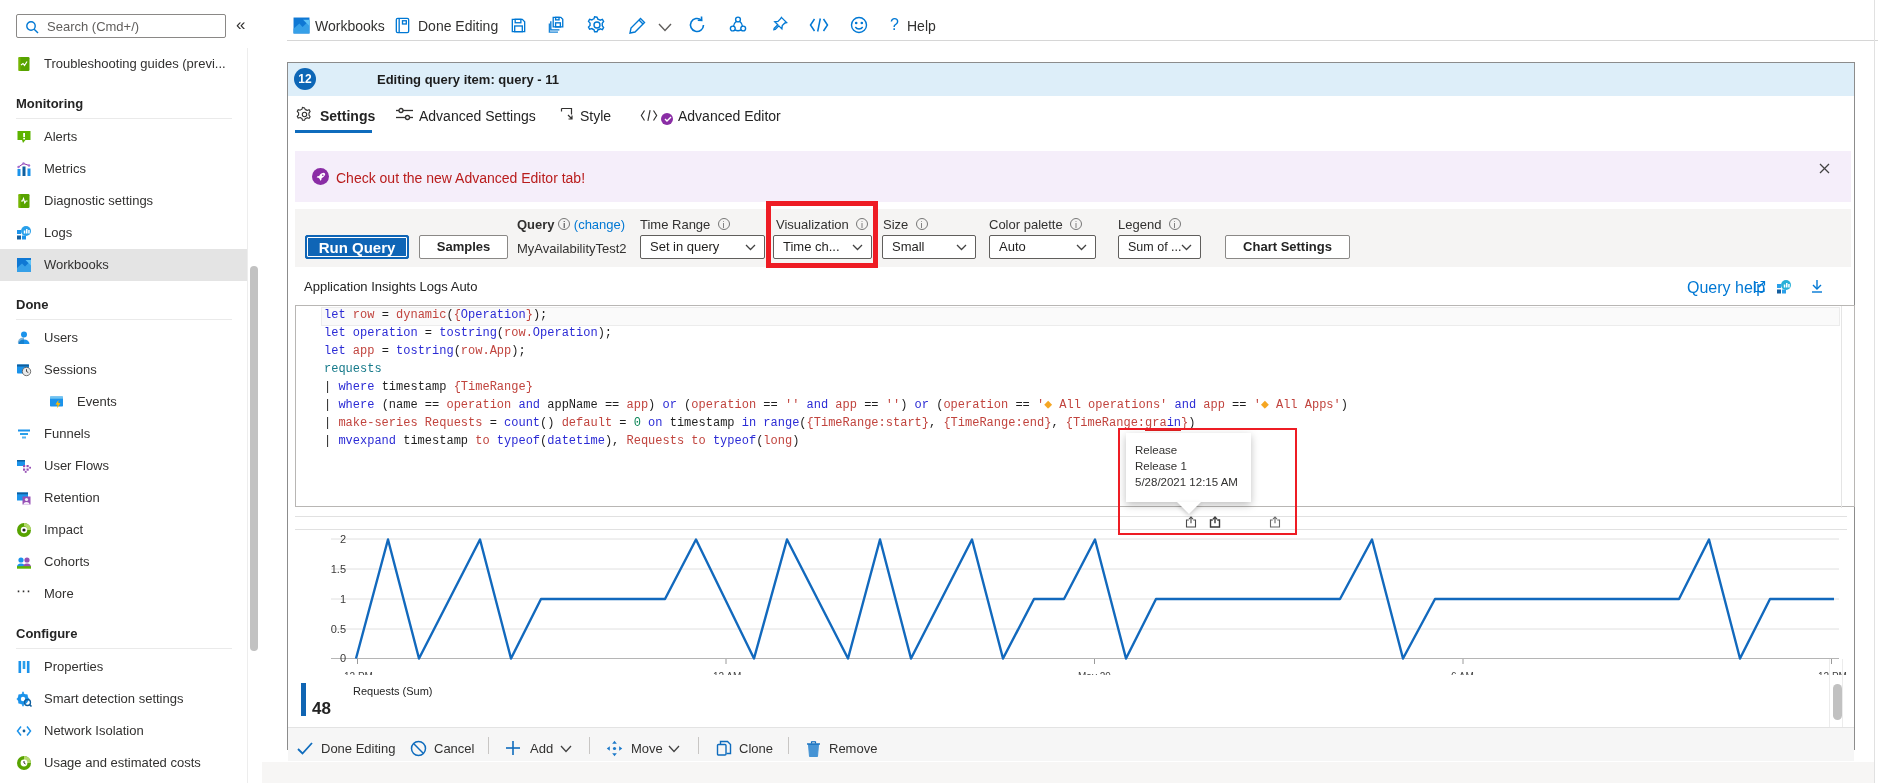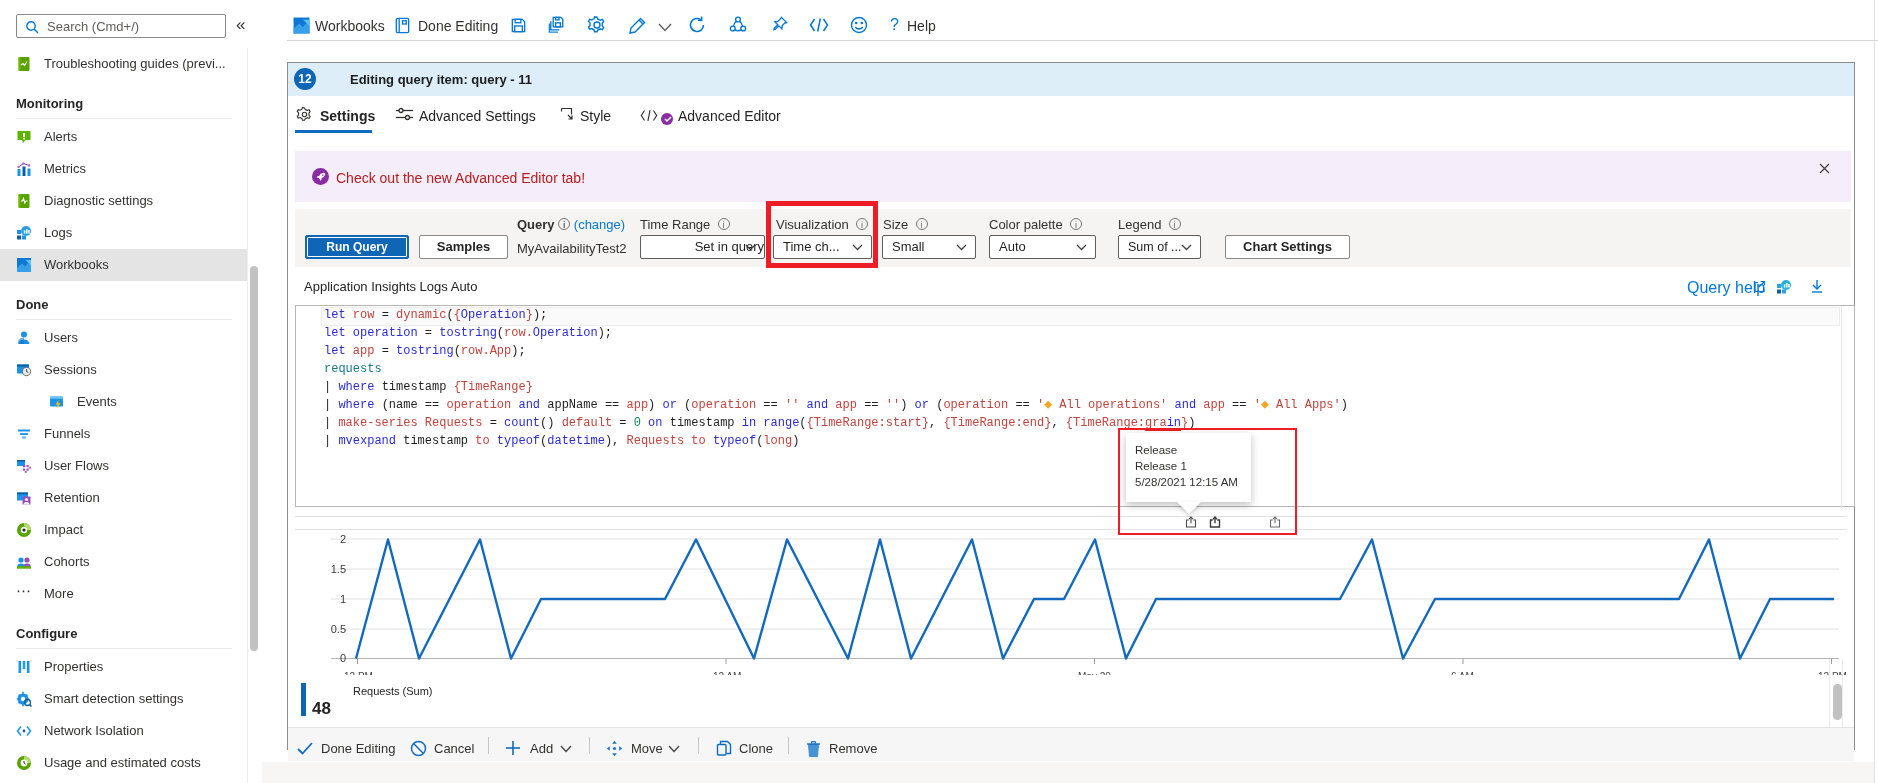--- a/index.html
+++ b/index.html
@@ -333,21 +333,21 @@
       </svg>
 
     <div class="abs" style="left:603px; top:16px; font-size:16px; color:#0078d4;">?</div>
     <div class="abs tbtx" style="left:620px; top:18px;">Help</div>
   </div>
 
   <div id="panel" class="abs">
 
     <div class="abs" style="left:0; top:0; width:1566px; height:33px; background:#ddeef9;">
       <div class="abs" style="left:6px; top:5px; width:22px; height:22px; border-radius:50%; background:#0d66b6; color:#fff; font-size:12px; font-weight:bold; text-align:center; line-height:22px;">12</div>
-      <div class="abs" style="left:22px; top:9px; font-size:13px; font-weight:bold; color:#1c1c1c;padding-left:40px;">Editing query item: query - 11</div>
+      <div class="abs" style="left:49px; top:9px; font-size:13px; font-weight:bold; color:#1c1c1c;padding-left:40px;">Editing query item: query - 11</div>
     </div>
 
     <div class="abs" style="left:0; top:33px; width:1566px; height:38px; background:#fff;">
       <svg class="abs" style="left:8px; top:10px;" width="17" height="17" viewBox="0 0 20 20" fill="none" stroke="#323130" stroke-width="1.3">
           <circle cx="10" cy="10" r="2.6"></circle>
           <path d="M10 2.2 l1 2.1 a6 6 0 0 1 2.2 0.9 l2.2-0.8 1.2 2 -1.4 1.9 a6 6 0 0 1 0 2.4 l1.4 1.9 -1.2 2 -2.2-0.8 a6 6 0 0 1 -2.2 0.9 l-1 2.1 -2.4 0 -0.7-2.2 a6 6 0 0 1 -2-1 l-2.3 0.6 -1.1-2.1 1.6-1.7 a6 6 0 0 1 0-2.3 l-1.6-1.7 1.1-2.1 2.3 0.6 a6 6 0 0 1 2-1 l0.7-2.2 z"></path>
         </svg>
       <div class="abs" style="left:32px; top:12px; font-size:14px; font-weight:bold; color:#242424;">Settings</div>
       <div class="abs" style="left:7px; top:34px; width:77px; height:2.5px; background:#0f6cbd;"></div>
       <svg class="abs" style="left:108px; top:11px;" width="17" height="15" viewBox="0 0 17 15" stroke="#323130" stroke-width="1.3" fill="none">
@@ -386,29 +386,29 @@
       <div class="abs" style="left:41px; top:19px; font-size:14px; color:#b91c1c;">Check out the new Advanced Editor tab!</div>
       <svg class="abs" style="left:1524px; top:12px;" width="11" height="11" viewBox="0 0 11 11" stroke="#424242" stroke-width="1.2">
           <line x1="1" y1="1" x2="10" y2="10"></line>
           <line x1="10" y1="1" x2="1" y2="10"></line>
         </svg>
     </div>
 
     <div class="abs" style="left:7px; top:146px; width:1556px; height:58px; background:#f5f4f3;">
 
       <div class="abs" style="left:10px; top:26px; width:104px; height:24px; background:#0f65b6; border:1px solid #0f65b6; border-radius:2px;">
-        <div class="abs" style="left:1px; top:1px; right:1px; bottom:1px; border:1px solid #fff; border-radius:1px; text-align:center; font-size:12px; font-weight:bold; color:#fff; line-height:19px;">Run Query</div>
+        <div class="abs" style="left:1px; top:1px; right:1px; bottom:1px; border:1px solid #fff; border-radius:1px; text-align:center; font-size:15px; font-weight:bold; color:#fff; line-height:19px;">Run Query</div>
       </div>
       <div class="abs" style="left:124px; top:26px; width:89px; height:24px; background:#fff; border:1px solid #8a8886; border-radius:2px; text-align:center; font-size:13px; font-weight:bold; color:#242424; line-height:22px;">Samples</div>
 
       <div class="abs" style="left:222px; top:8px; font-size:13px; font-weight:bold;">Query <span class="infoi">i</span> <span style="color:#0078d4; font-weight:normal;">(change)</span></div>
       <div class="abs" style="left:222px; top:32px; font-size:13px;">MyAvailabilityTest2</div>
 
       <div class="abs" style="left:345px; top:8px; font-size:13px;">Time Range&nbsp; <span class="infoi">i</span></div>
-      <div class="drop" style="left:345px; top:26px; width:125px;text-align:right;">Set in query
+      <div class="drop" style="left:345px; top:26px; width:125px;">Set in query
         <svg class="chv" width="11" height="7" viewBox="0 0 11 7">
             <polyline points="1,1 5.5,5.5 10,1" fill="none" stroke="#424242" stroke-width="1.3"></polyline>
           </svg></div>
 
       <div class="abs" style="left:481px; top:8px; font-size:13px;">Visualization&nbsp; <span class="infoi">i</span></div>
       <div class="drop" style="left:478px; top:26px; width:99px;">Time ch...
         <svg class="chv" width="11" height="7" viewBox="0 0 11 7">
             <polyline points="1,1 5.5,5.5 10,1" fill="none" stroke="#424242" stroke-width="1.3"></polyline>
           </svg></div>
 

